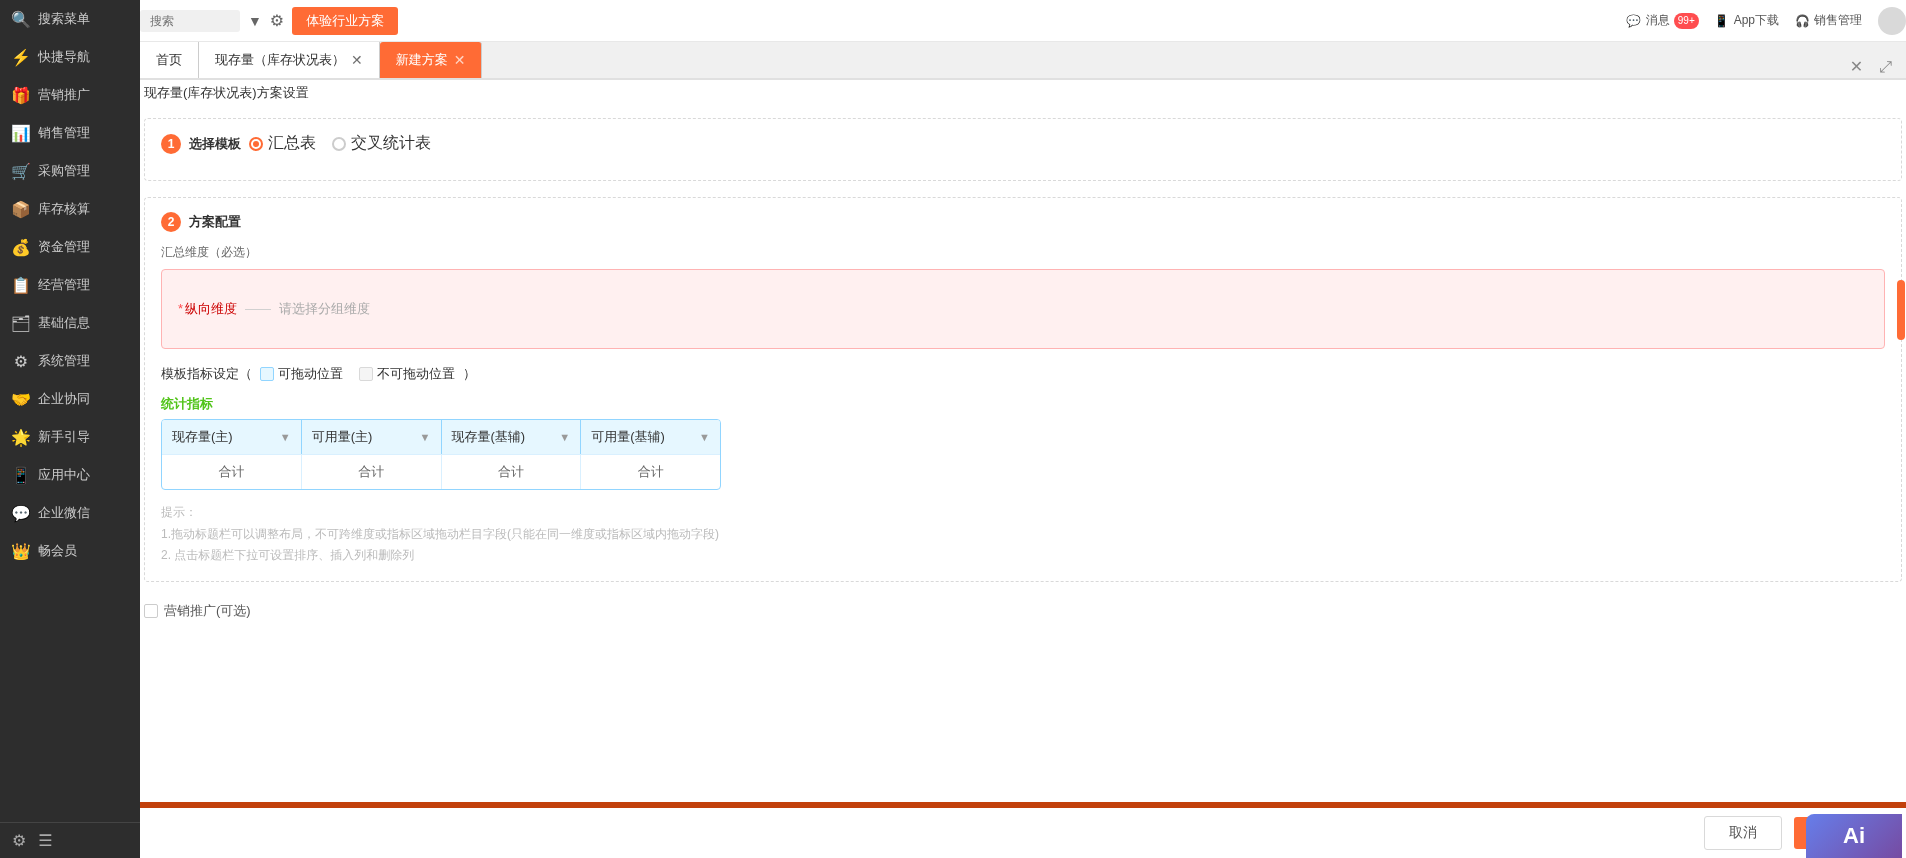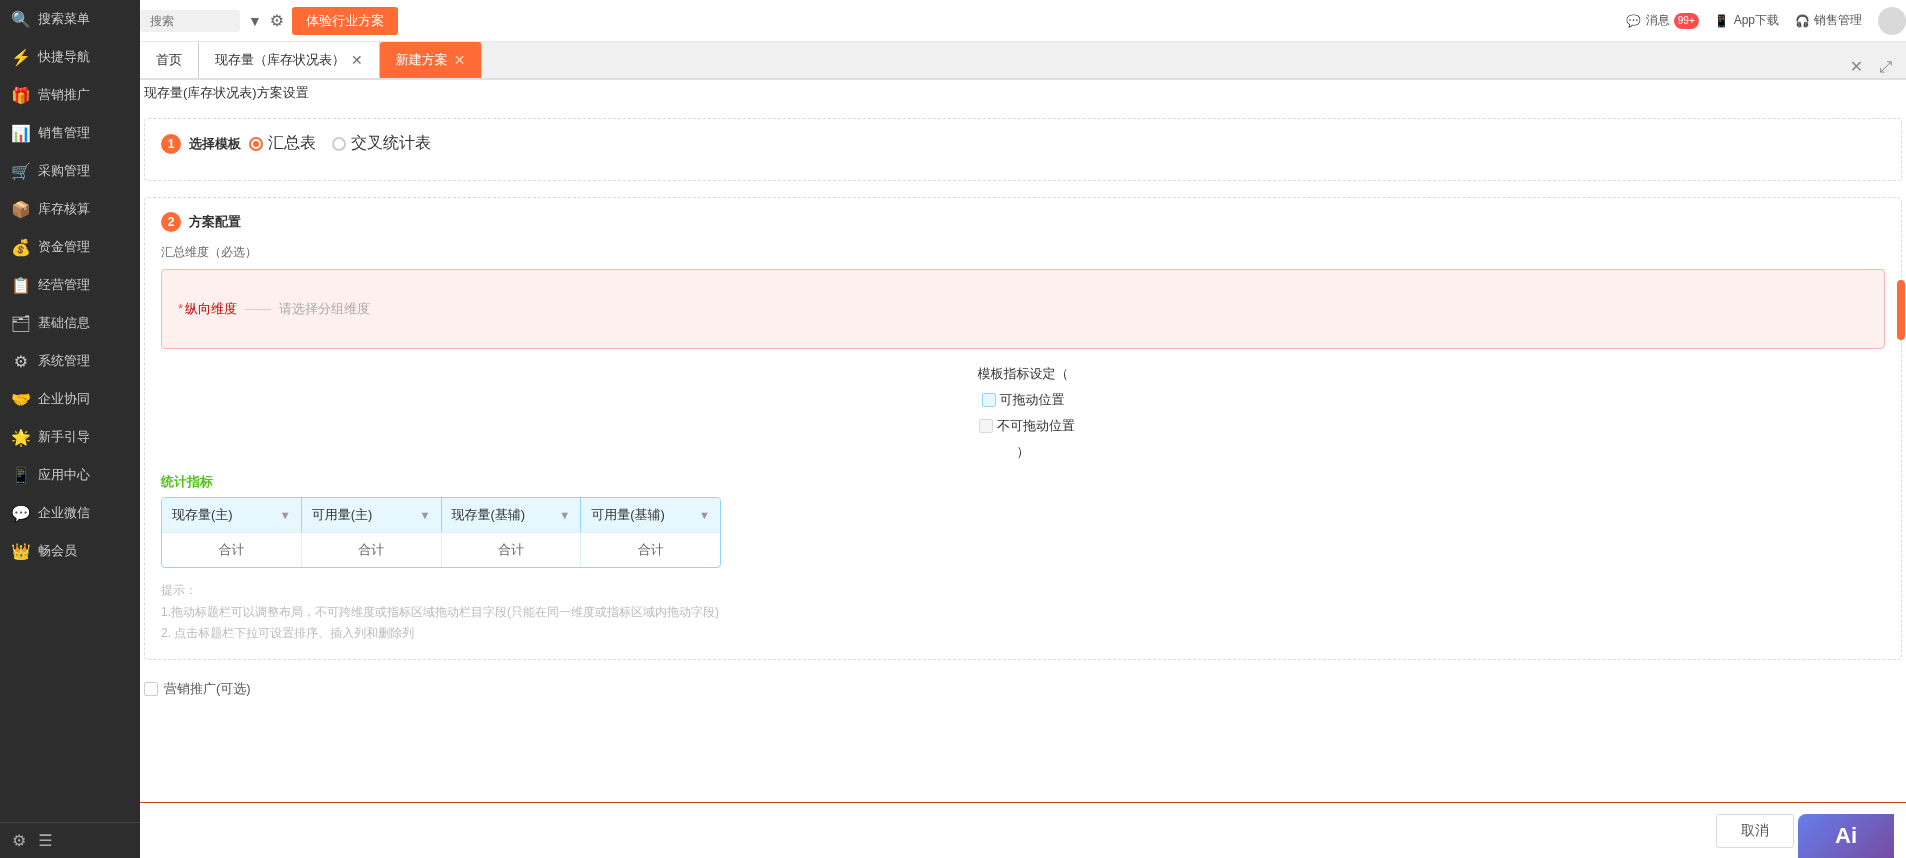--- a/index.html
+++ b/index.html
@@ -323,21 +323,20 @@
     }
 
     
     .indicator-settings {
       display: flex;
       align-items: center;
       gap: 8px;
       margin-bottom: 12px;
       font-size: 13px;
       color: #333;
-      flex-direction: column;
     }
     .indicator-tag {
       display: inline-flex;
       align-items: center;
       gap: 4px;
     }
     .tag-box {
       width: 14px;
       height: 14px;
       background: #e6f7ff;
@@ -429,25 +428,25 @@
       height: 14px;
       border: 1px solid #ccc;
       border-radius: 2px;
       background: #fff;
     }
 
     
     .bottom-bar {
       height: 56px;
       background: #fff;
-      border-top: 1px solid #c2410c;
+      border-top: 6px solid #c2410c;
       display: flex;
       align-items: center;
       justify-content: flex-end;
-      padding: 0 24px;
+      padding: 0 36px;
       gap: 12px;
       flex-shrink: 0;
     }
     .btn-cancel {
       border: 1px solid #d9d9d9;
       background: #fff;
       color: #555;
       border-radius: 3px;
       padding: 7px 24px;
       font-size: 14px;
@@ -460,21 +459,21 @@
       border-radius: 3px;
       padding: 7px 24px;
       font-size: 14px;
       cursor: pointer;
     }
 
     
     .ai-badge {
       position: fixed;
       bottom: 0;
-      right: 12px;
+      right: 4px;
       background: linear-gradient(135deg, #667eea, #764ba2);
       color: #fff;
       font-size: 22px;
       font-weight: bold;
       width: 96px;
       height: 44px;
       display: flex;
       align-items: center;
       justify-content: center;
       border-radius: 8px 0 0 0;

